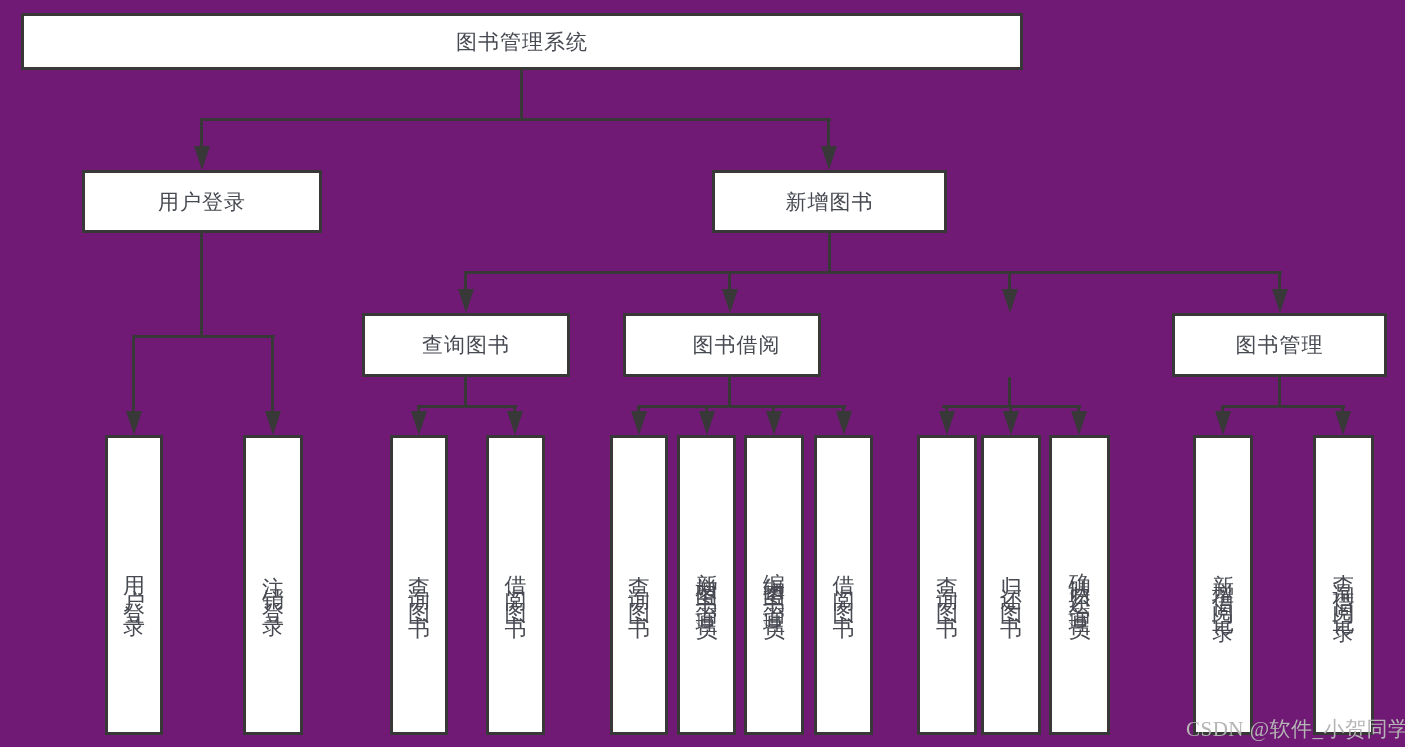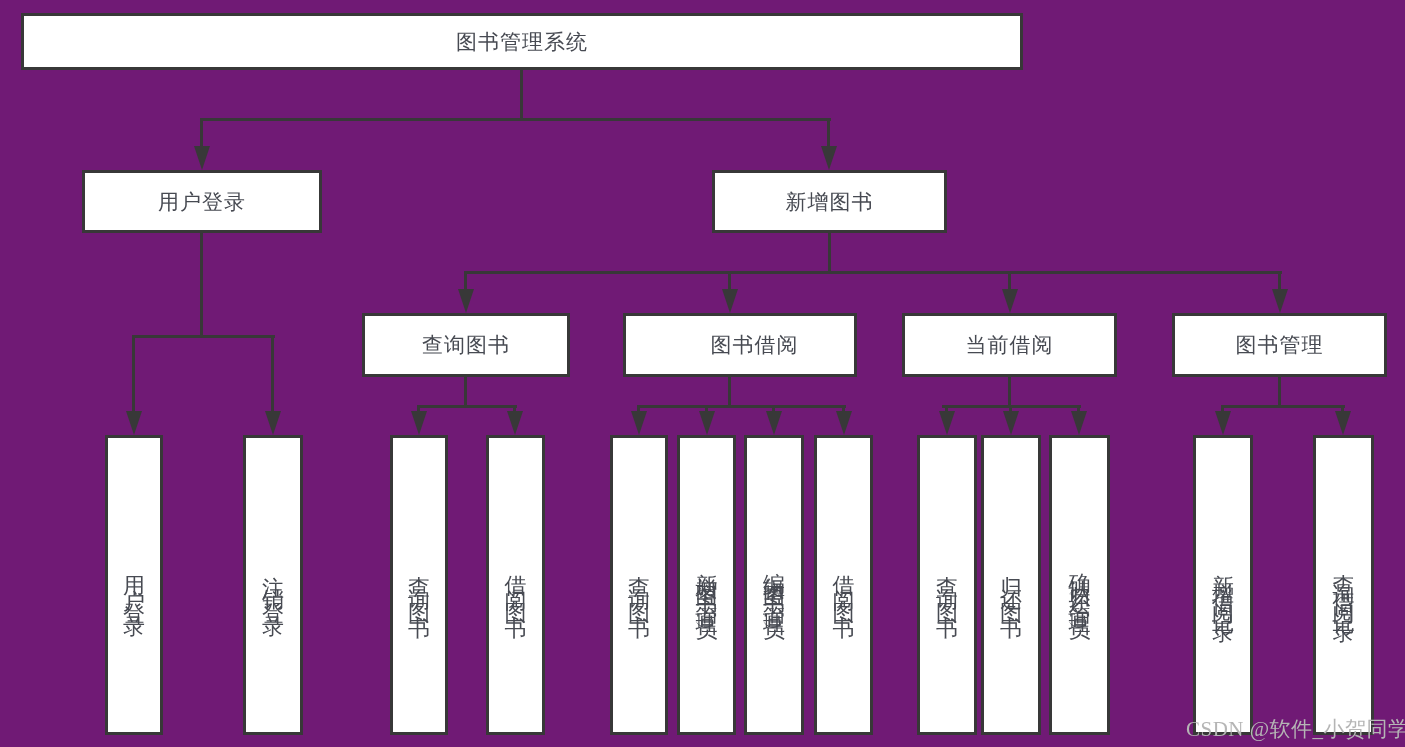--- a/index.html
+++ b/index.html
@@ -71,25 +71,22 @@
   <div class="ln" style="left:728px;top:271px;width:3px;height:22px;"></div>
   <div class="tri" style="left:722px;top:289px;"></div>
   <div class="ln" style="left:1008px;top:271px;width:3px;height:22px;"></div>
   <div class="tri" style="left:1002px;top:289px;"></div>
   <div class="ln" style="left:1278px;top:271px;width:3px;height:22px;"></div>
   <div class="tri" style="left:1272px;top:289px;"></div>
 
   <div class="box" style="left:362px;top:313px;width:208px;height:64px;">
     <span class="hlabel">查询图书</span>
   </div>
-  <div class="box" style="left:623px;top:313px;width:234px;height:64px;padding-left:29px;">
+  <div class="box" style="left:623px;top:313px;width:198px;height:64px;padding-left:29px;">
     <span class="hlabel">图书借阅</span>
-  </div>
-  <div class="box" style="left:902px;top:313px;width:215px;height:64px;">
-    <span class="hlabel">当前借阅</span>
   </div>
   <div class="box" style="left:1172px;top:313px;width:215px;height:64px;">
     <span class="hlabel">图书管理</span>
   </div>
 
   <div class="ln" style="left:464px;top:377px;width:3px;height:30px;"></div>
   <div class="ln" style="left:728px;top:377px;width:3px;height:30px;"></div>
   <div class="ln" style="left:1008px;top:377px;width:3px;height:30px;"></div>
   <div class="ln" style="left:1278px;top:377px;width:3px;height:30px;"></div>
 

